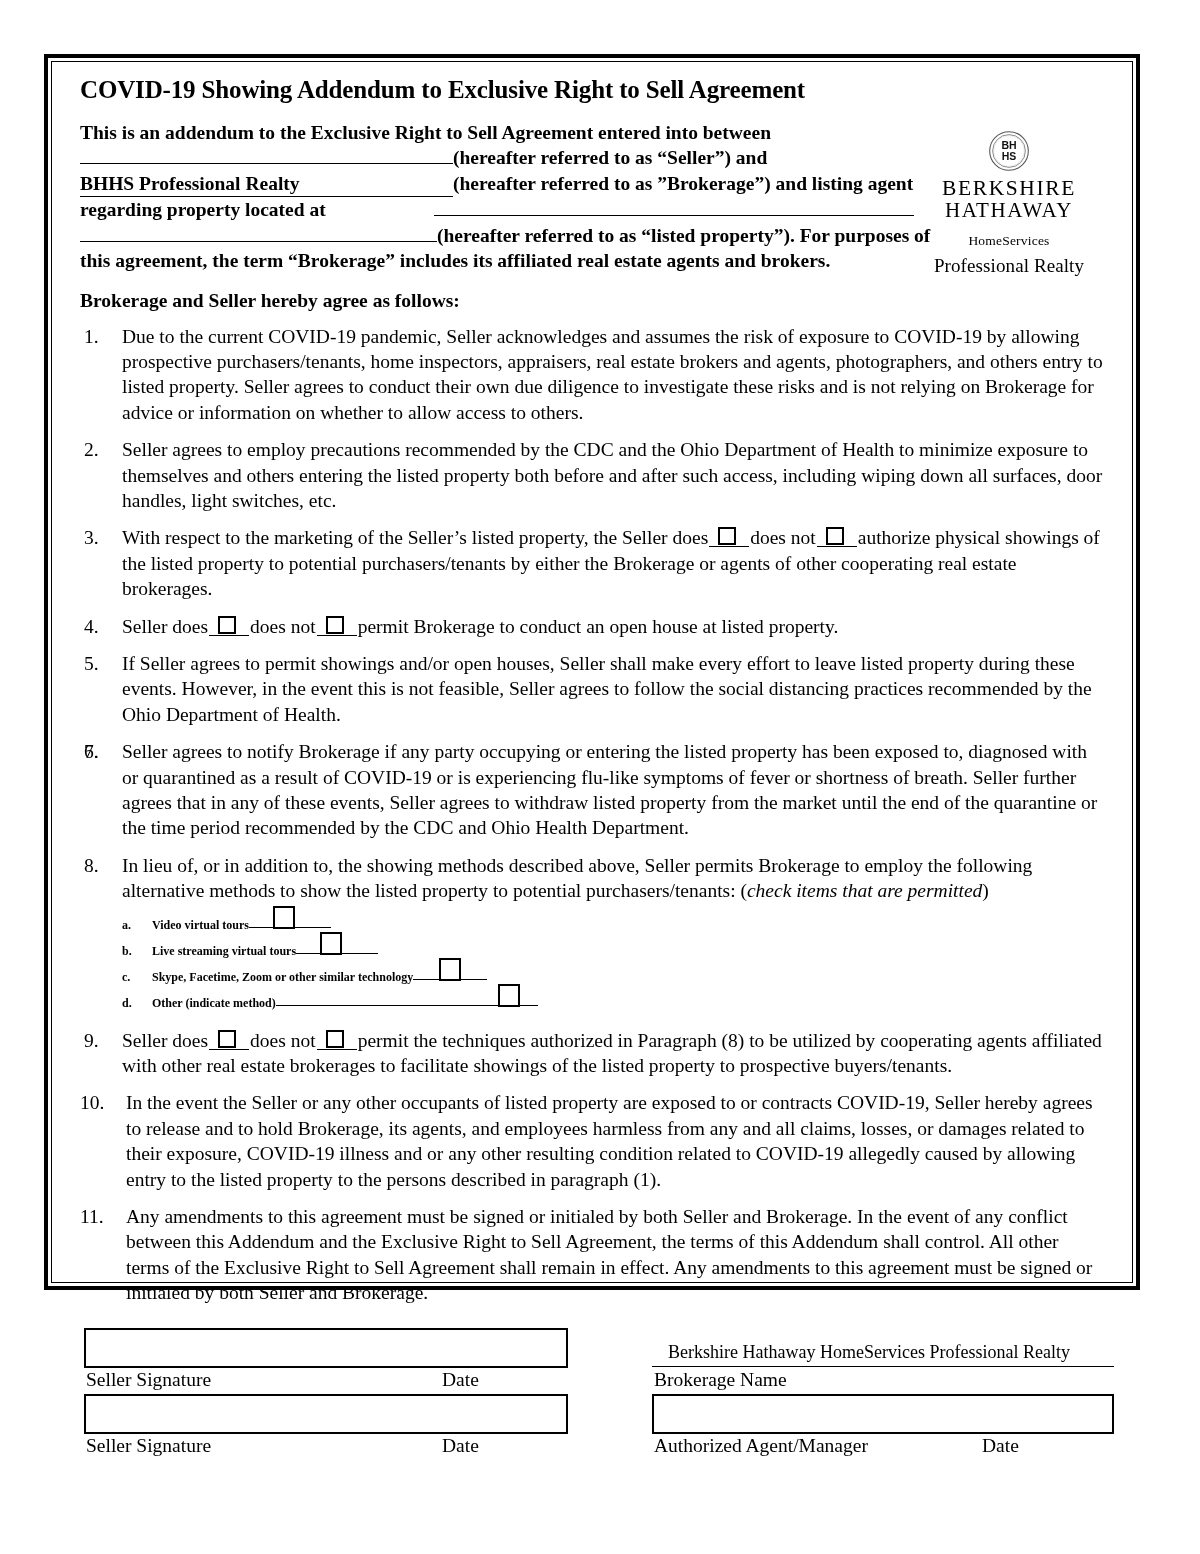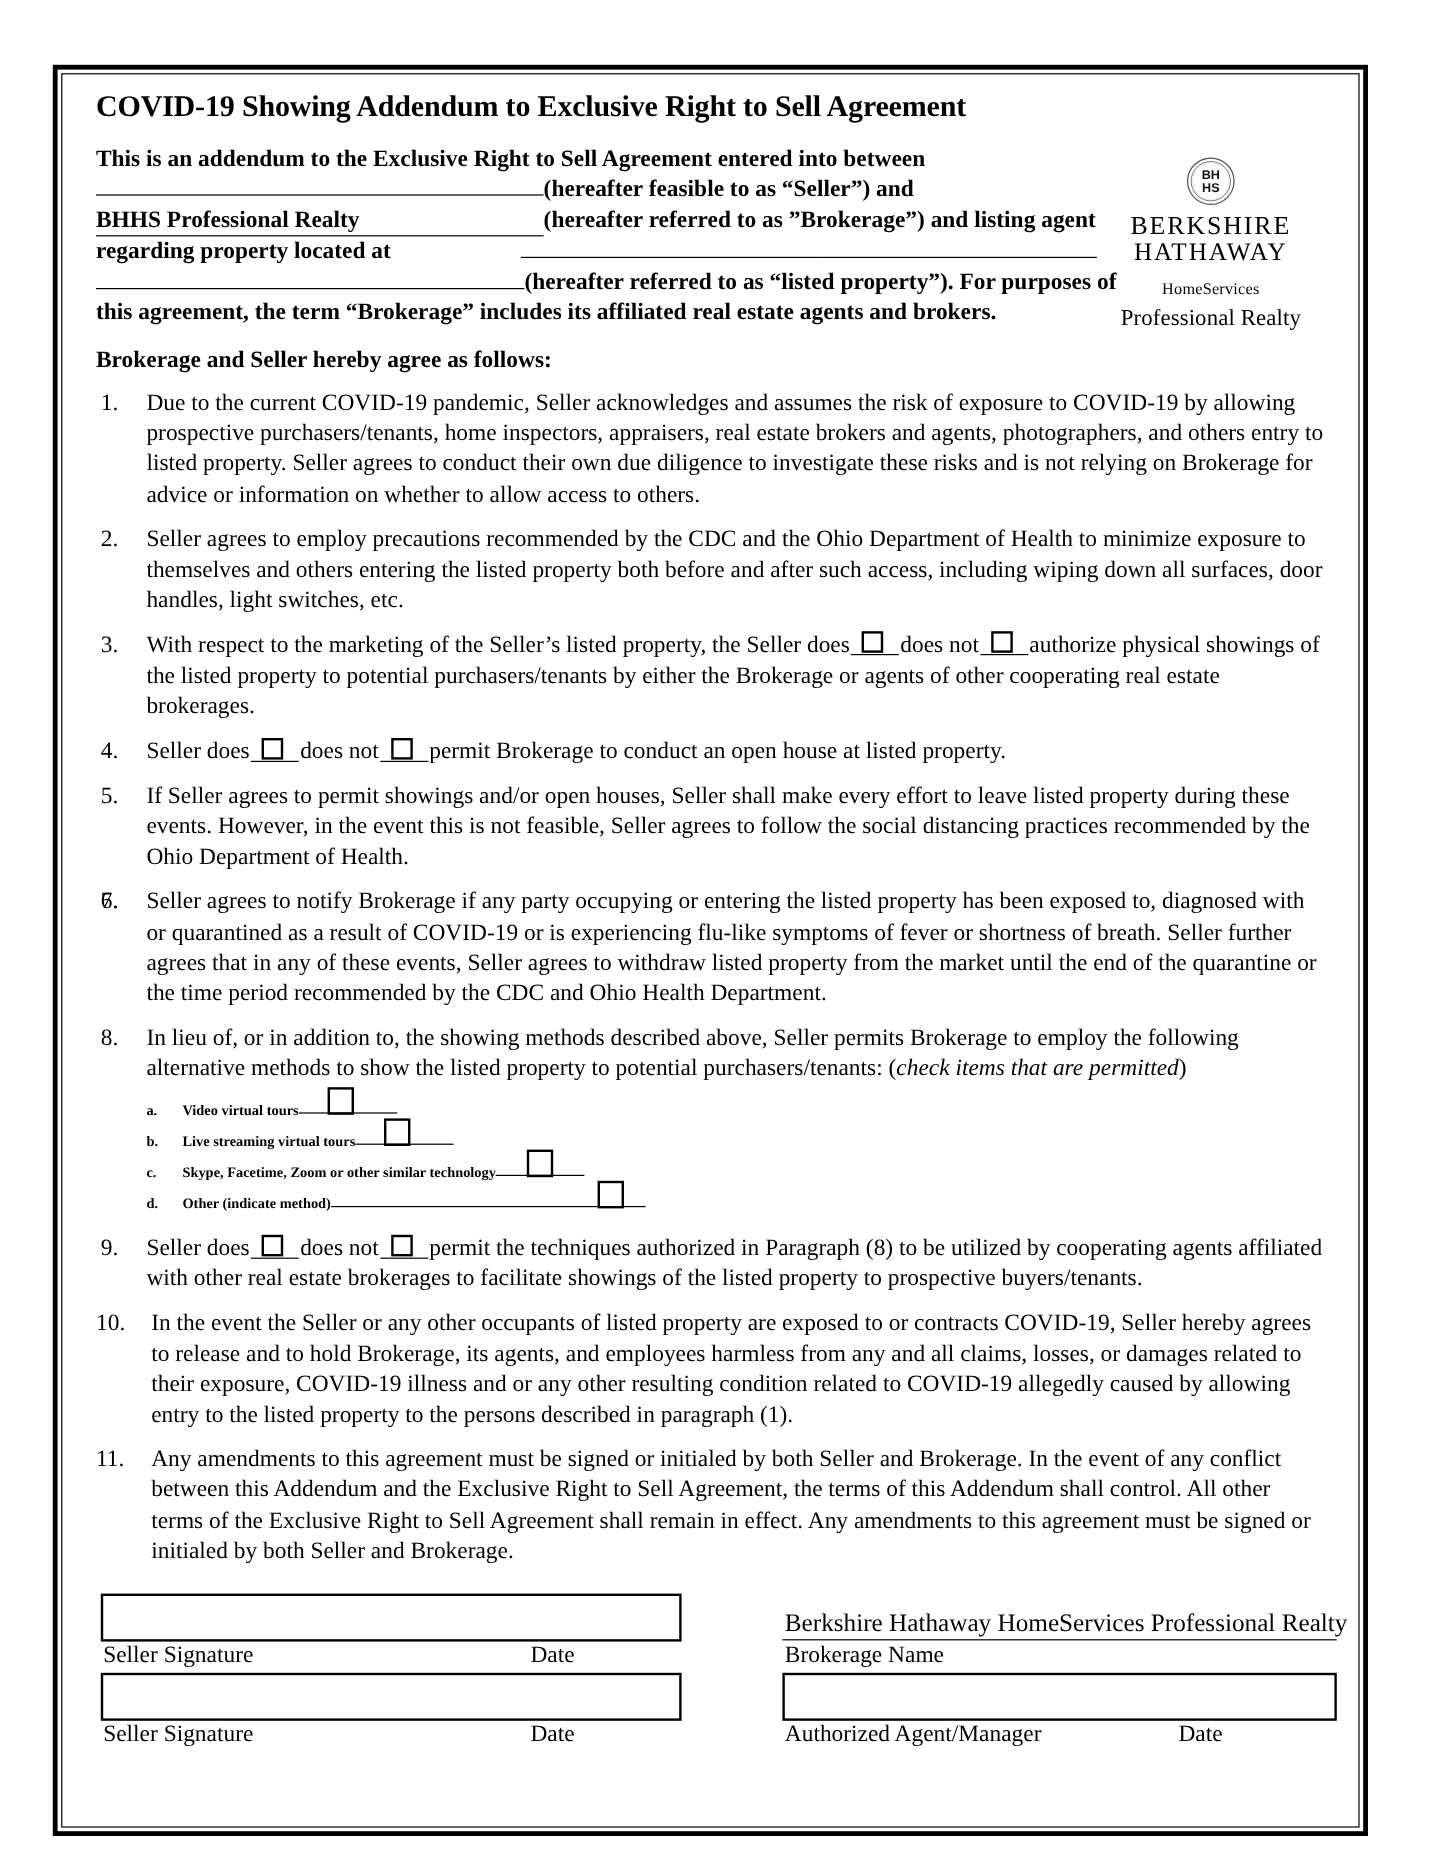--- a/index.html
+++ b/index.html
@@ -15,21 +15,21 @@
     position: relative;
     overflow: hidden;
   }
 
   
   .page-frame {
     position: absolute;
     left: 44px;
     top: 54px;
     width: 1096px;
-    height: 1476px;
+    height: 1236px;
     border: 4px solid #000;
     box-sizing: border-box;
     background: #fff;
   }
   .page-frame-inner {
     position: absolute;
     left: 3px;
     top: 3px;
     right: 3px;
     bottom: 3px;
@@ -227,23 +227,24 @@
     border-bottom: 1.4px solid #000;
   }
   .sig-label {
     position: absolute;
     font-size: 19.5px;
     line-height: 20px;
     white-space: nowrap;
   }
   .brokerage-filled {
     position: absolute;
-    font-size: 21px;
+    font-size: 18px;
     line-height: 20px;
     white-space: nowrap;
+    margin-left: 14px;
   }
 
   .ital { font-style: italic; }
 </style>
 </head>
 <body>
 
 <div class="page-frame">
   <div class="page-frame-inner">
     <div class="page-body">
@@ -264,21 +265,21 @@
           <div class="logo-hathaway">HATHAWAY</div>
           <div class="logo-homeservices">HomeServices</div>
           <div class="logo-affiliate">Professional Realty</div>
         </div>
 
         <div class="intro-text">
           <div class="intro-line">
             <span>This is an addendum to the Exclusive Right to Sell Agreement entered into between</span>
           </div>
           <div class="intro-line">
-            <span class="fill-text" style="width:373px;"></span><span>(hereafter feasible to as “Seller”) and</span>
+            <span class="fill-text" style="width:373px;"></span><span>(hereafter referred to as “Seller”) and</span>
           </div>
           <div class="intro-line">
             <span class="fill-text" style="width:373px;">BHHS Professional Realty</span><span>(hereafter referred to as ”Brokerage”) and listing agent</span>
           </div>
           <div class="intro-line">
             <span>regarding property located at</span><span class="blank-rule" style="width:250px; margin-left:108px;"></span><span class="blank-rule" style="width:230px;"></span>
           </div>
           <div class="intro-line">
             <span class="fill-text" style="width:357px;"></span><span>(hereafter referred to as “listed property”). For purposes of</span>
           </div>

